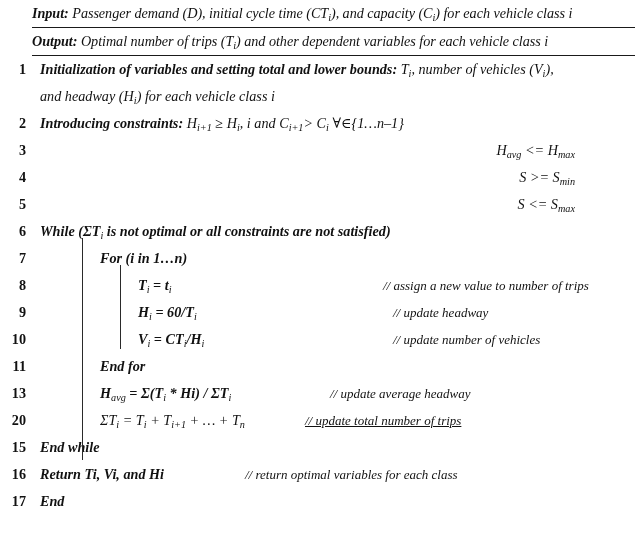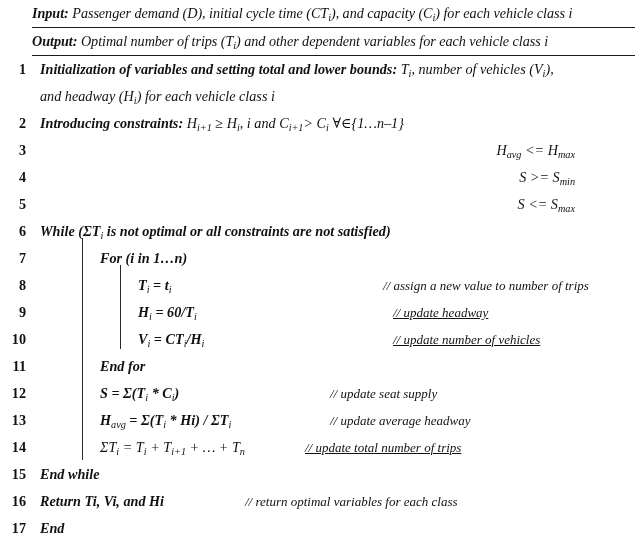--- a/index.html
+++ b/index.html
@@ -103,21 +103,21 @@
 
   .cmt {
     position: absolute;
     font-style: italic;
     font-weight: normal;
     font-size: 13px;
     line-height: 27px;
     white-space: nowrap;
   }
   .cmt-a { left: 245px; }
-  .cmt-b { left: 255px; text-decoration: underline; }
+  .cmt-b { left: 255px; }
   .cmt-c { left: 230px; }
   .cmt-d { left: 205px; text-decoration: underline; }
 
   .centered {
     position: absolute;
     top: 0;
     left: 0;
     right: 0;
     height: 27px;
     line-height: 27px;
@@ -210,32 +210,28 @@
   <div class="row">
     <span class="num">10</span>
     <span class="body ind2"><span class="code">V</span><sub>i</sub><span class="code"> = CT</span><sub>i</sub><span class="code">/H</span><sub>i</sub><span class="cmt cmt-b">// update number of vehicles</span></span>
   </div>
 
   <div class="row">
     <span class="num">11</span>
     <span class="body ind1"><span class="code">End for</span></span>
   </div>
 
-  <div class="row">
-    <span class="num">12</span>
-    <span class="body ind1"><span class="code">S = Σ(T</span><sub>i</sub><span class="code"> * C</span><sub>i</sub><span class="code">)</span><span class="cmt cmt-c">// update seat supply</span></span>
-  </div>
 
   <div class="row">
     <span class="num">13</span>
     <span class="body ind1"><span class="code">H</span><sub>avg</sub><span class="code"> = Σ(T</span><sub>i</sub><span class="code"> * Hi) / ΣT</span><sub>i</sub><span class="cmt cmt-c">// update average headway</span></span>
   </div>
 
   <div class="row">
-    <span class="num">14</span>
+    <span class="num">20</span>
     <span class="body ind1"><span class="code norm">ΣT</span><sub>i</sub><span class="code norm"> = T</span><sub>i</sub><span class="code norm"> + T</span><sub>i+1</sub><span class="code norm"> + … + T</span><sub>n</sub><span class="cmt cmt-d">// update total number of trips</span></span>
   </div>
 
   <div class="row">
     <span class="num">15</span>
     <span class="body"><span class="code">End while</span></span>
   </div>
 
   <div class="row">
     <span class="num">16</span>

